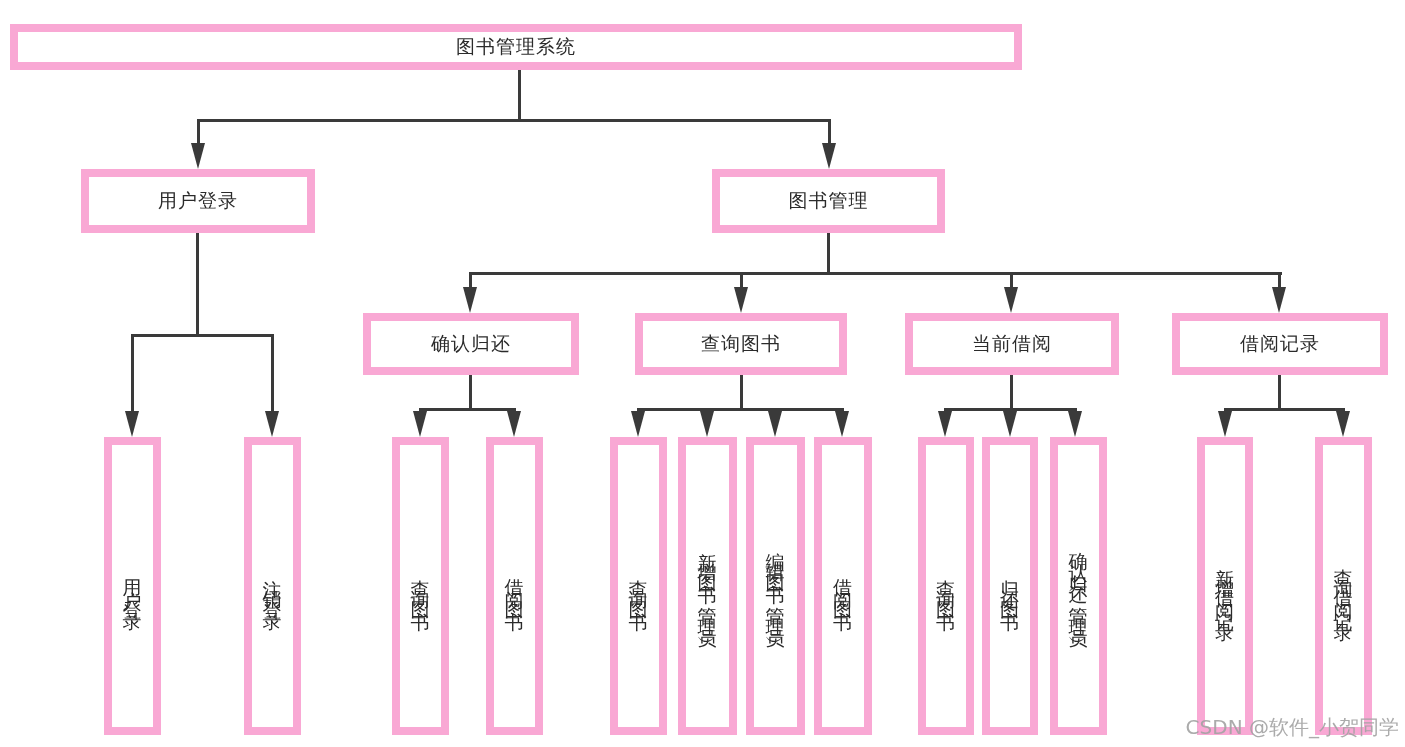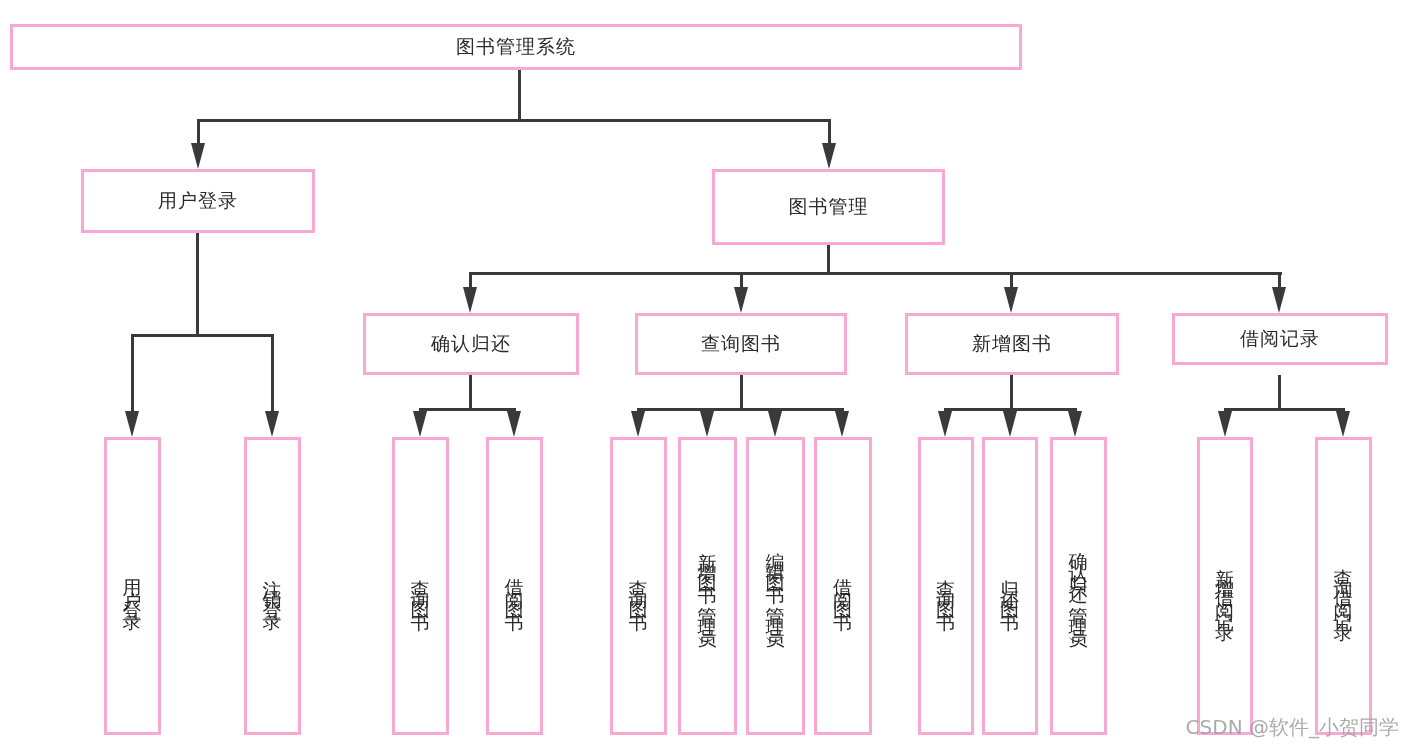--- a/index.html
+++ b/index.html
@@ -12,21 +12,21 @@
     width: 1405px;
     height: 747px;
     background: #ffffff;
     font-family: "DejaVu Sans", "Liberation Sans", sans-serif;
     overflow: hidden;
   }
   
   .node {
     position: absolute;
     background: #ffffff;
-    border: 3px solid #f9a8d4;
+    border: 8px solid #f9a8d4;
     box-sizing: border-box;
     display: flex;
     align-items: center;
     justify-content: center;
     color: #2b2b2b;
     z-index: 2;
     font-family: Liberation Serif, serif;
   }
   .node.h {
     font-size: 19px;
@@ -122,29 +122,29 @@
 
   <div class="vl" style="left:1278px;top:375px;height:36px"></div>
   <div class="hl" style="left:1224px;top:408px;width:121px"></div>
   <div class="ah" style="left:1218px;top:411px"></div>
   <div class="ah" style="left:1336px;top:411px"></div>
 
   <div class="node h" style="left:10px;top:24px;width:1012px;height:46px">图书管理系统</div>
 
   <div class="node h" style="left:81px;top:169px;width:234px;height:64px">用户登录</div>
 
-  <div class="node h" style="left:712px;top:169px;width:233px;height:76px">图书管理</div>
+  <div class="node h" style="left:712px;top:169px;width:233px;height:64px">图书管理</div>
 
   <div class="node h" style="left:363px;top:313px;width:216px;height:62px">确认归还</div>
 
   <div class="node h" style="left:635px;top:313px;width:212px;height:62px">查询图书</div>
 
-  <div class="node h" style="left:905px;top:313px;width:214px;height:62px">新增图书</div>
+  <div class="node h" style="left:905px;top:313px;width:214px;height:62px">当前借阅</div>
 
-  <div class="node h" style="left:1172px;top:313px;width:216px;height:52px">借阅记录</div>
+  <div class="node h" style="left:1172px;top:313px;width:216px;height:62px">借阅记录</div>
 
   <div class="node v" style="left:104px;top:437px;width:57px;height:298px">用户登录</div>
 
   <div class="node v" style="left:244px;top:437px;width:57px;height:298px">注销登录</div>
 
   <div class="node v" style="left:392px;top:437px;width:57px;height:298px">查询图书</div>
 
   <div class="node v" style="left:486px;top:437px;width:57px;height:298px">借阅图书</div>
 
   <div class="node v" style="left:610px;top:437px;width:57px;height:298px">查询图书</div>

